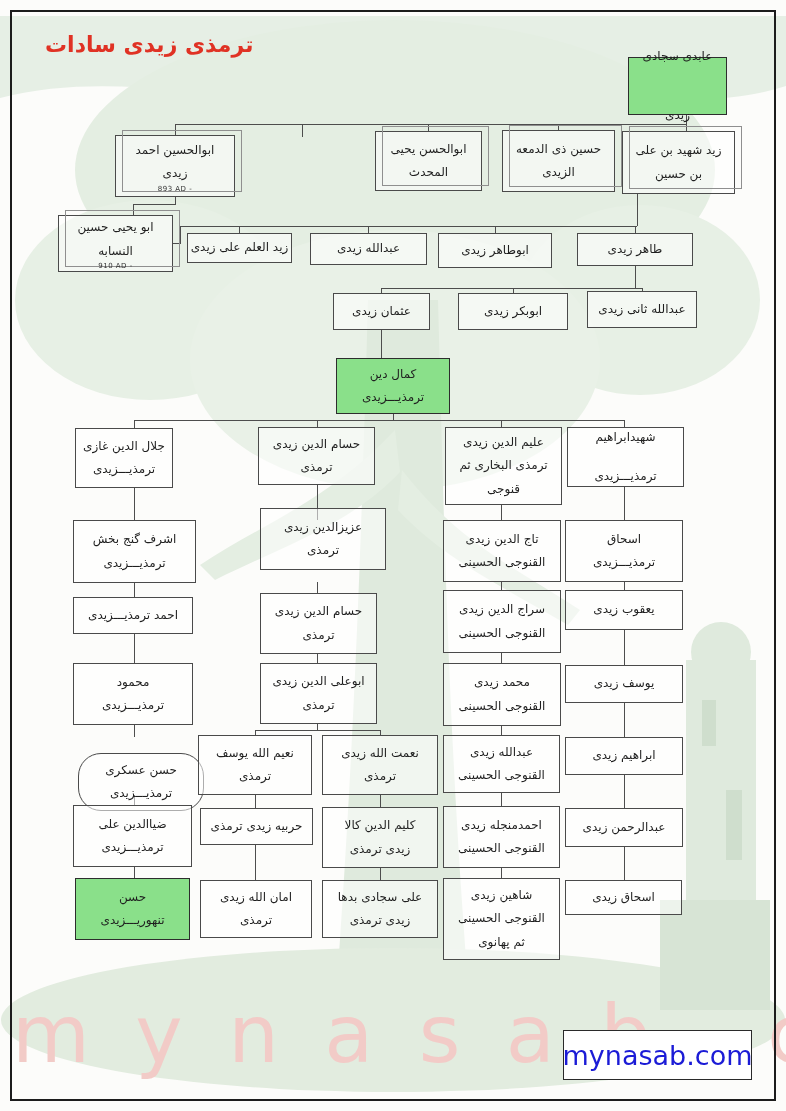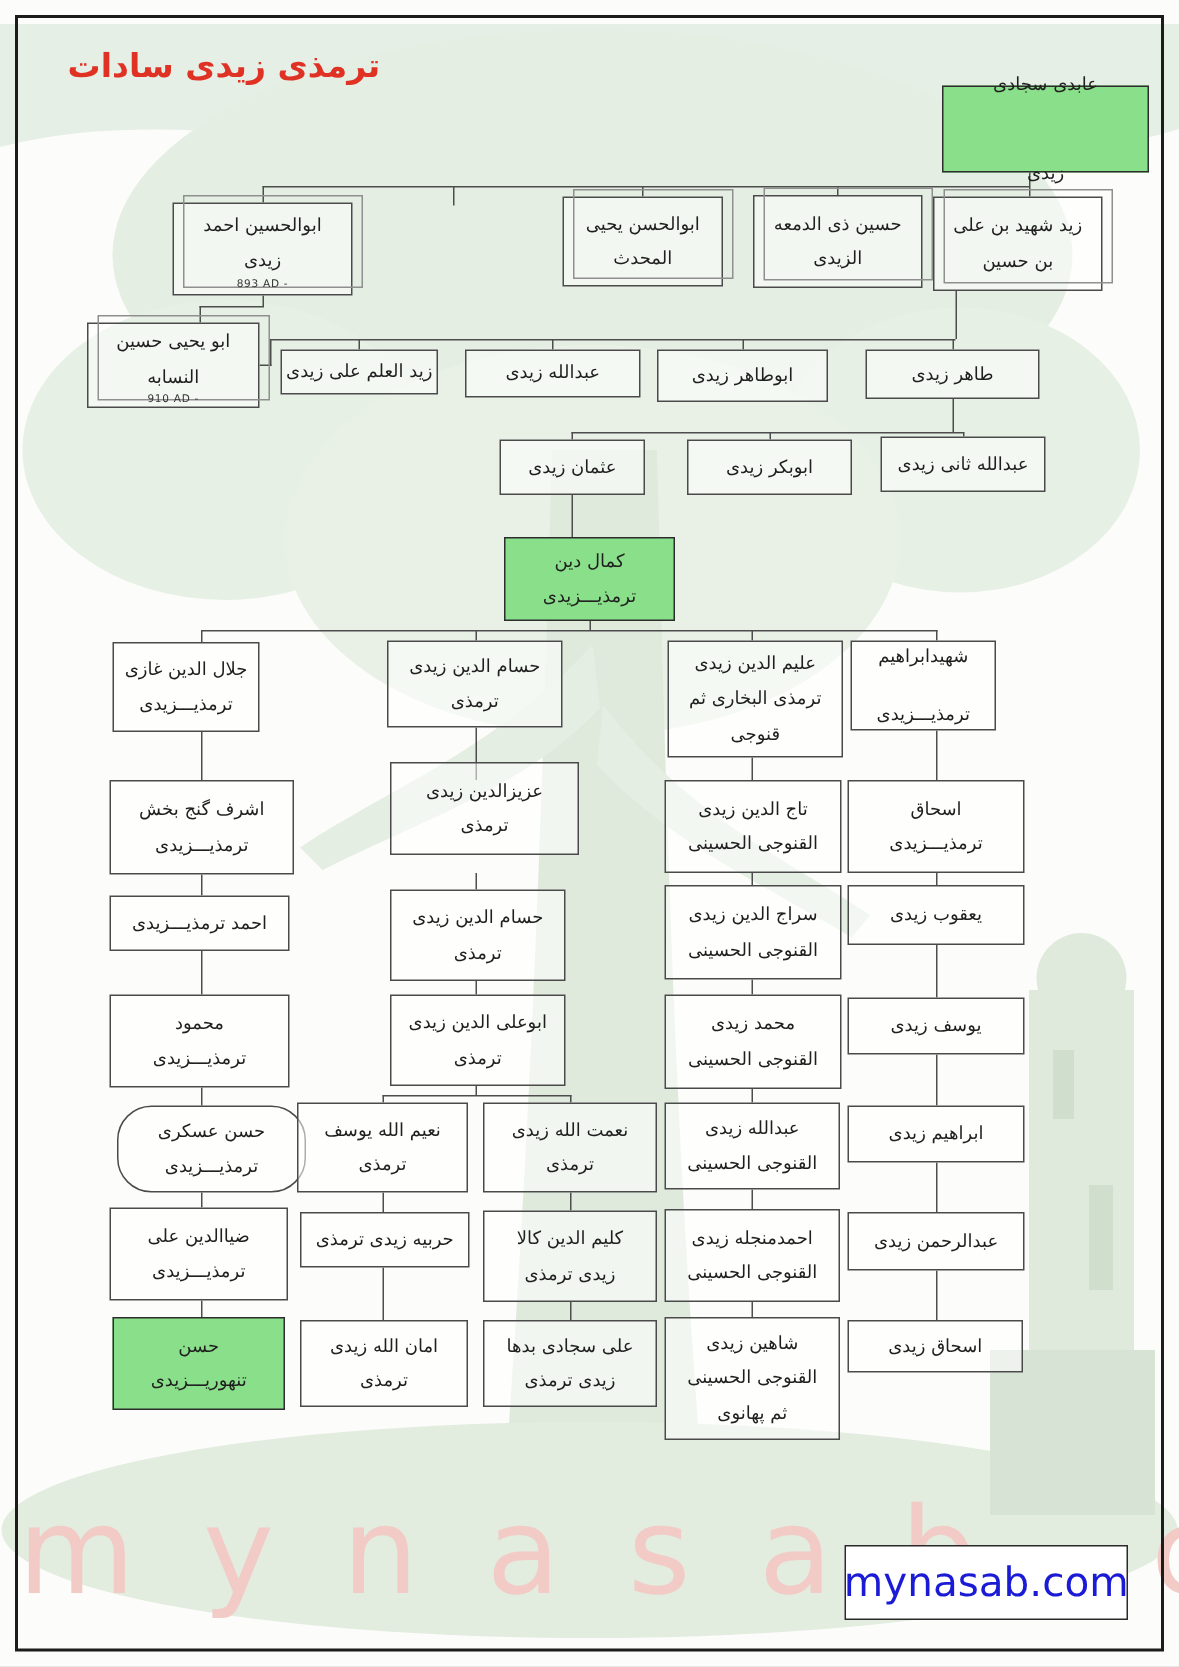--- a/index.html
+++ b/index.html
@@ -124,21 +124,21 @@
       <div class="edge" style="left: 501px; top: 653px; width: 1px; height: 10px;"></div>
       <div class="edge" style="left: 501px; top: 726px; width: 1px; height: 9px;"></div>
       <div class="edge" style="left: 501px; top: 793px; width: 1px; height: 13px;"></div>
       <div class="edge" style="left: 501px; top: 868px; width: 1px; height: 10px;"></div>
       <div class="edge" style="left: 624px; top: 487px; width: 1px; height: 33px;"></div>
       <div class="edge" style="left: 624px; top: 582px; width: 1px; height: 8px;"></div>
       <div class="edge" style="left: 624px; top: 630px; width: 1px; height: 35px;"></div>
       <div class="edge" style="left: 624px; top: 703px; width: 1px; height: 34px;"></div>
       <div class="edge" style="left: 624px; top: 775px; width: 1px; height: 33px;"></div>
       <div class="edge" style="left: 624px; top: 847px; width: 1px; height: 33px;"></div>
-      <div class="node green" style="left: 628px; top: 57px; width: 138px; height: 58px; gap: 36px;">
+      <div class="node green" style="left: 628px; top: 57px; width: 99px; height: 58px; gap: 36px;">
         <div class="nline">عابدی سجادی</div>
         <div class="nline">زیدی</div>
       </div>
       <div class="node shadowed" style="left: 622px; top: 131px; width: 113px; height: 63px;">
         <div class="nline">زید شهید بن علی</div>
         <div class="nline">بن حسین</div>
       </div>
       <div class="node shadowed" style="left: 502px; top: 130px; width: 113px; height: 62px;">
         <div class="nline">حسین ذی الدمعه</div>
         <div class="nline">الزیدی</div>
@@ -188,21 +188,21 @@
       </div>
       <div class="node" style="left: 258px; top: 427px; width: 117px; height: 58px;">
         <div class="nline">حسام الدین زیدی</div>
         <div class="nline">ترمذی</div>
       </div>
       <div class="node" style="left: 445px; top: 427px; width: 117px; height: 78px;">
         <div class="nline">علیم الدین زیدی</div>
         <div class="nline">ترمذی البخاری ثم</div>
         <div class="nline">قنوجی</div>
       </div>
-      <div class="node" style="left: 567px; top: 427px; width: 97px; height: 60px; gap: 15px;">
+      <div class="node" style="left: 567px; top: 427px; width: 117px; height: 60px; gap: 15px;">
         <div class="nline">شهیدابراهیم</div>
         <div class="nline">ترمذیـــزیدی</div>
       </div>
       <div class="node" style="left: 73px; top: 520px; width: 123px; height: 63px;">
         <div class="nline">اشرف گنج بخش</div>
         <div class="nline">ترمذیـــزیدی</div>
       </div>
       <div class="node" style="left: 260px; top: 508px; width: 126px; height: 62px;">
         <div class="nline">عزیزالدین زیدی</div>
         <div class="nline">ترمذی</div>
@@ -237,21 +237,21 @@
         <div class="nline">ابوعلی الدین زیدی</div>
         <div class="nline">ترمذی</div>
       </div>
       <div class="node" style="left: 443px; top: 663px; width: 118px; height: 63px;">
         <div class="nline">محمد زیدی</div>
         <div class="nline">القنوجی الحسینی</div>
       </div>
       <div class="node" style="left: 565px; top: 665px; width: 118px; height: 38px;">
         <div class="nline">یوسف زیدی</div>
       </div>
-      <div class="node" style="left: 78px; top: 737px; width: 126px; height: 58px; border-radius: 23px;">
+      <div class="node" style="left: 78px; top: 753px; width: 126px; height: 58px; border-radius: 23px;">
         <div class="nline">حسن عسکری</div>
         <div class="nline">ترمذیـــزیدی</div>
       </div>
       <div class="node" style="left: 198px; top: 735px; width: 114px; height: 60px;">
         <div class="nline">نعیم الله یوسف</div>
         <div class="nline">ترمذی</div>
       </div>
       <div class="node" style="left: 322px; top: 735px; width: 116px; height: 60px;">
         <div class="nline">نعمت الله زیدی</div>
         <div class="nline">ترمذی</div>

